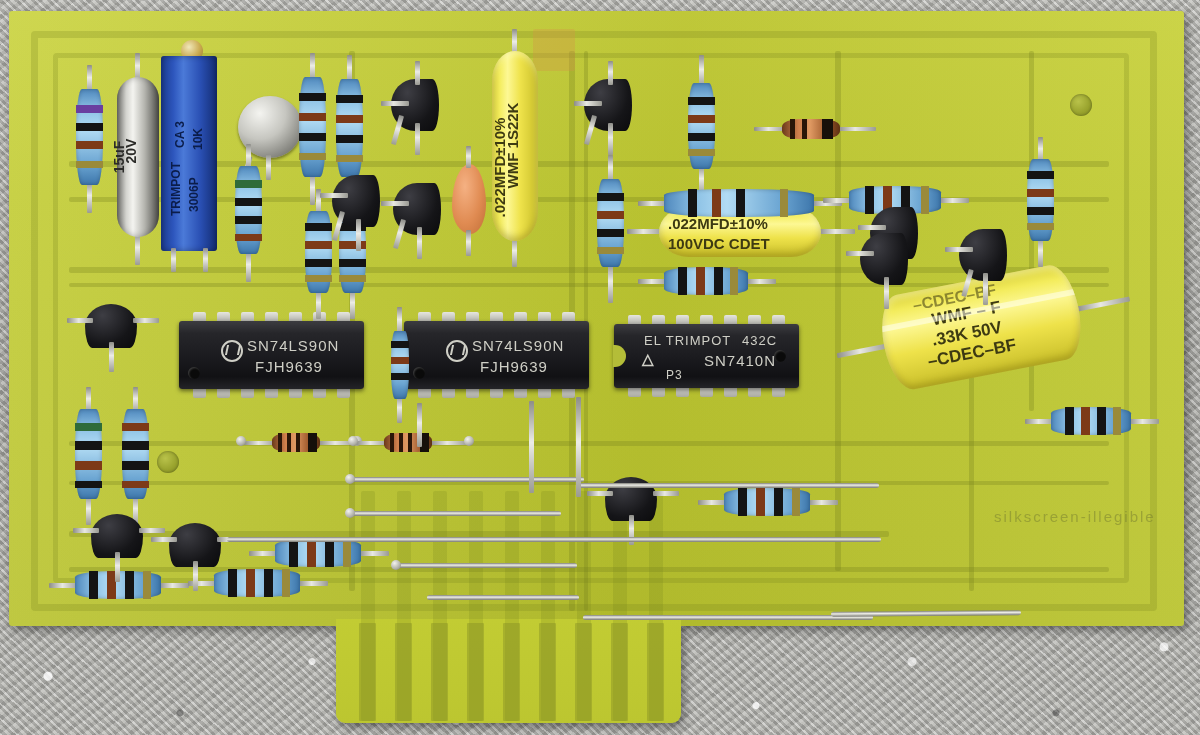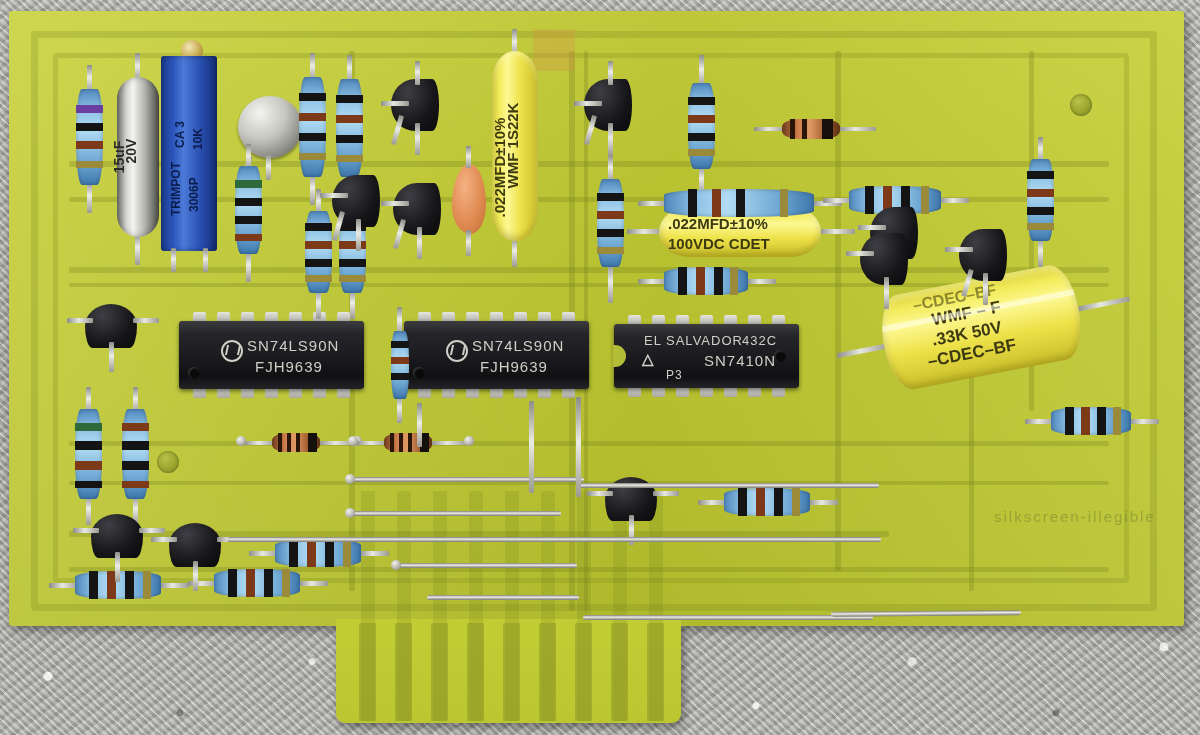--- a/index.html
+++ b/index.html
@@ -249,21 +249,21 @@
       <div class="pin" style="left:14px;top:62px;"></div>
         <div class="pin" style="left:38px;top:62px;"></div>
       <div class="pin" style="left:62px;top:62px;"></div>
         <div class="pin" style="left:86px;top:62px;"></div>
       <div class="pin" style="left:110px;top:62px;"></div>
         <div class="pin" style="left:134px;top:62px;"></div>
       <div class="pin" style="left:158px;top:62px;"></div>
       <div class="dip" style="left:0;top:0;width:185px;height:64px;">
         <div class="dipNotch"></div>
         <div class="dipDot" style="left:160px;top:26px;"></div>
-        <div class="dipTxt" style="left:30px;top:9px;font-size:13px;">EL SALVADOR</div>
+        <div class="dipTxt" style="left:30px;top:9px;font-size:13px;">EL TRIMPOT</div>
         <div class="dipTxt" style="left:128px;top:9px;font-size:13px;">432C</div>
         <div class="tiLogo" style="left:28px;top:26px;">△</div>
         <div class="dipTxt" style="left:90px;top:28px;font-size:15px;">SN7410N</div>
         <div class="dipTxt" style="left:52px;top:44px;font-size:12px;">P3</div>
       </div>
     </div>
 
     <div class="comp" style="left:483px;top:40px;">
       <div class="lead leadH" style="left:20px;top:-22px;width:5px;height:28px;"></div>
       <div class="lead leadH" style="left:20px;top:186px;width:5px;height:30px;"></div>

